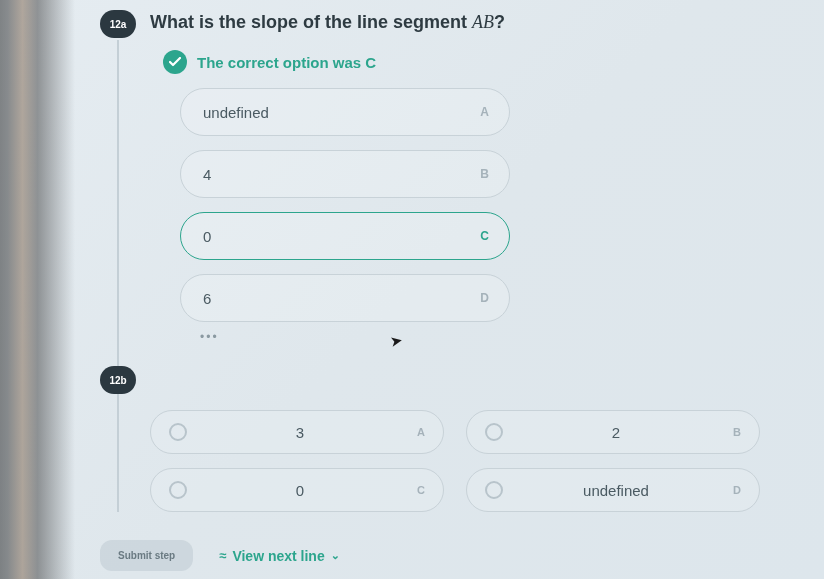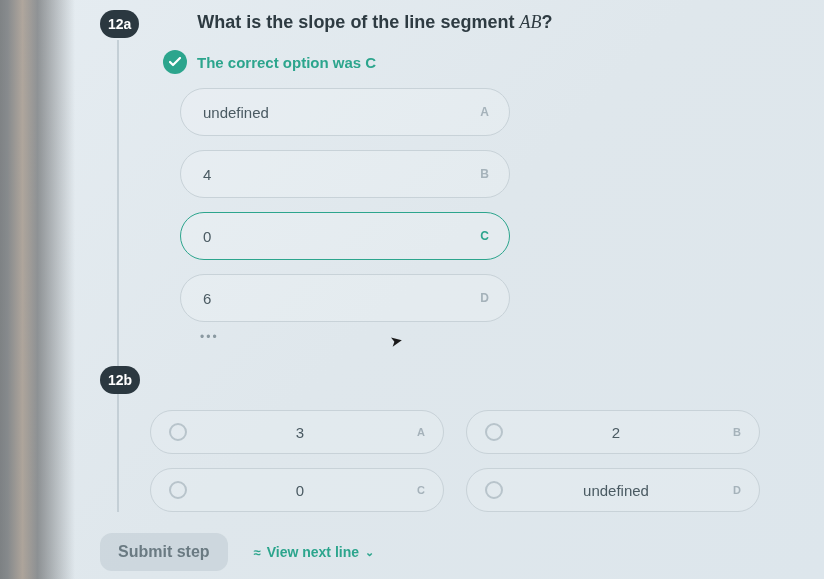--- a/index.html
+++ b/index.html
@@ -27,29 +27,28 @@
       background: #c4cfd6;
     }
     .q-block { position: relative; margin-bottom: 22px; }
     .q-header { display: flex; align-items: flex-start; gap: 14px; }
     .q-badge {
       background: #2b3840;
       color: #fff;
       border-radius: 999px;
       min-width: 36px; height: 28px;
       display: flex; align-items: center; justify-content: center;
-      font-weight: 700; font-size: 14px;
+      font-weight: 700; font-size: 10px;
       padding: 0 8px;
       position: relative; z-index: 2;
     }
     .q-text {
       font-size: 18px; font-weight: 600;
       color: #2e3b42;
       padding-top: 2px;
-      margin-left: 44px;
     }
     .q-text .ital { font-style: italic; font-family: "Times New Roman", serif; font-weight: 500;}
     .feedback {
       display: flex; align-items: center; gap: 10px;
       margin: 12px 0 14px 63px;
     }
     .check-circle {
       width: 24px; height: 24px; border-radius: 50%;
       background: #2ca58d;
       display: flex; align-items: center; justify-content: center;
@@ -105,21 +104,21 @@
       position: absolute;
       bottom: 8px; left: 100px;
       display: flex; align-items: center; gap: 26px;
     }
     .submit-btn {
       background: rgba(188,200,207,0.5);
       border: none;
       border-radius: 12px;
       padding: 10px 18px;
       color: #6a7a82;
-      font-size: 16px; font-weight: 600;
+      font-size: 10px; font-weight: 600;
     }
     .view-next {
       color: #2ca58d;
       font-size: 14px; font-weight: 600;
       display: flex; align-items: center; gap: 6px;
     }
     .view-next .sym { font-size: 13px; }
     .chev { font-size: 11px; color: #2ca58d; }
     .cursor {
       position: absolute;

